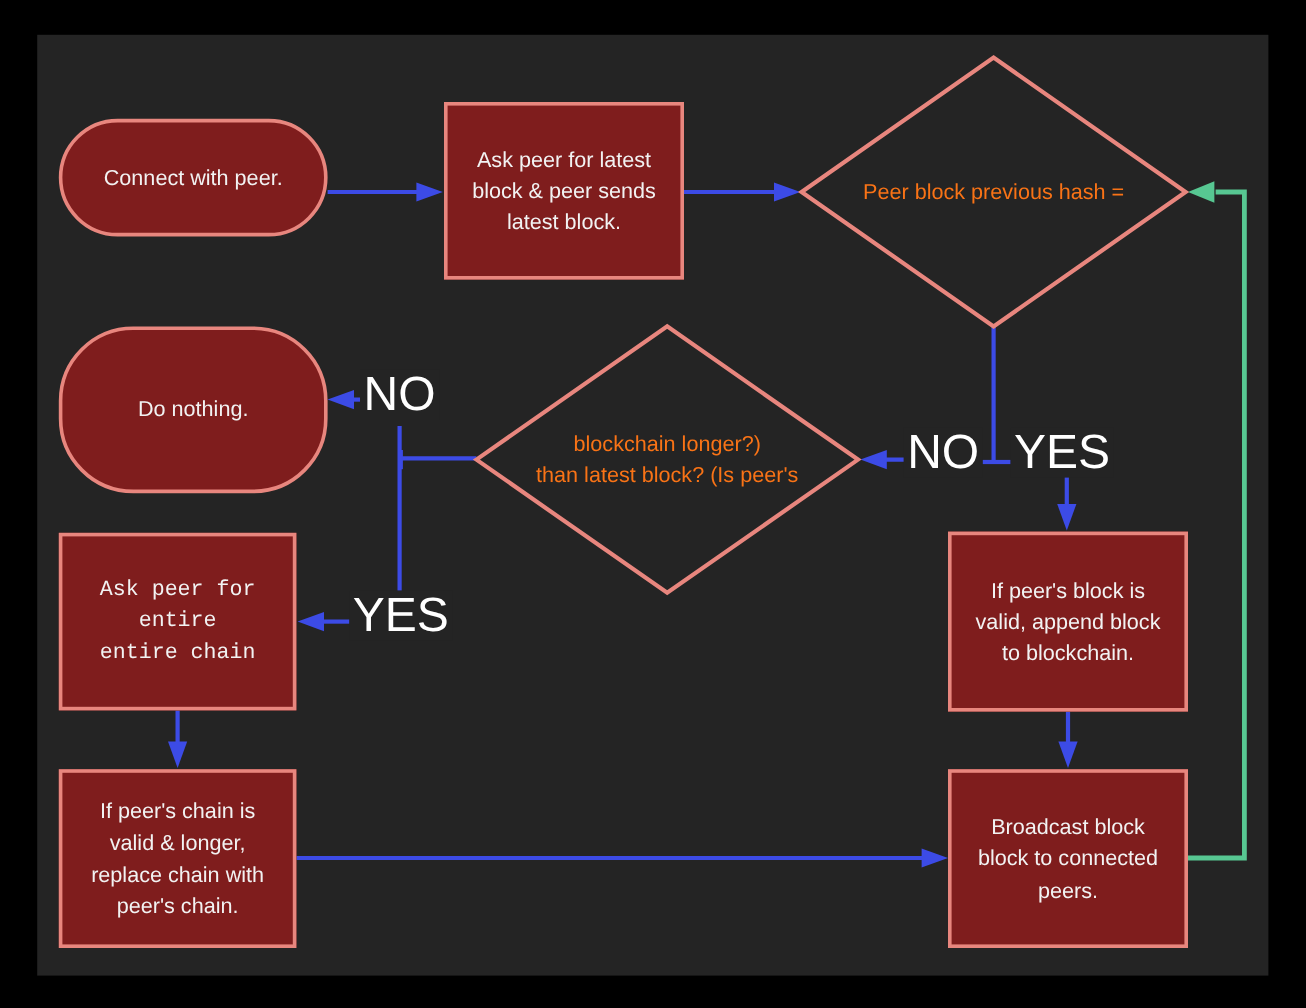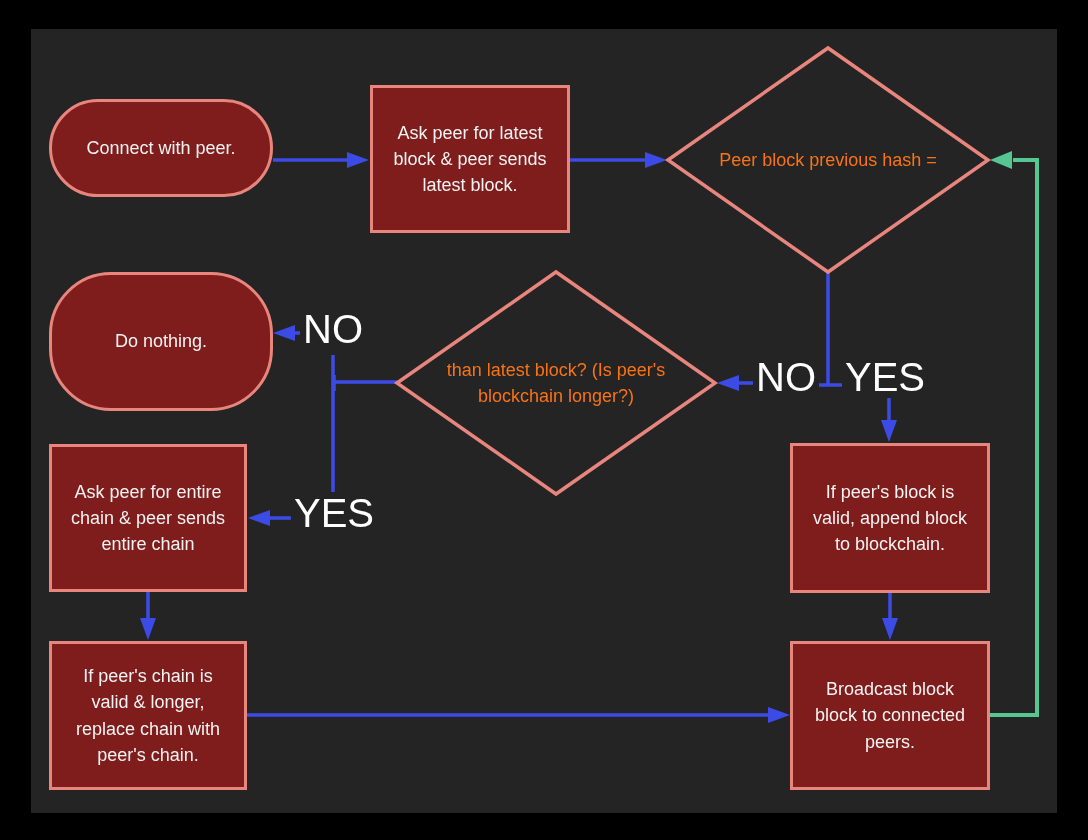--- a/index.html
+++ b/index.html
@@ -81,37 +81,36 @@
   </div>
 
   <div class="node terminator" style="left:18px;top:243px;width:224px;height:139px;">
     <div class="node-text">
       <span>Do nothing.</span>
     </div>
   </div>
 
   <div class="diamond-text" style="left:375px;top:294px;width:300px;height:120px;">
     <div class="node-text">
+      <span>blockchain longer?)</span>
       <span>than latest block? (Is peer's</span>
-      <span>blockchain longer?)</span>
     </div>
   </div>
 
   <div class="node" style="left:759px;top:414px;width:200px;height:150px;">
     <div class="node-text">
       <span>If peer's block is</span>
       <span>valid, append block</span>
       <span>to blockchain.</span>
     </div>
   </div>
 
-  <div class="node" style="left:18px;top:415px;width:198px;height:148px;">
+  <div class="node" style="left:18px;top:415px;width:198px;height:148px;font-family:Liberation Mono, monospace;">
     <div class="node-text">
       <span>Ask peer for entire</span>
-      <span>chain &amp; peer sends</span>
       <span>entire chain</span>
     </div>
   </div>
 
   <div class="node" style="left:18px;top:612px;width:198px;height:149px;">
     <div class="node-text">
       <span>If peer's chain is</span>
       <span>valid &amp; longer,</span>
       <span>replace chain with</span>
       <span>peer's chain.</span>

